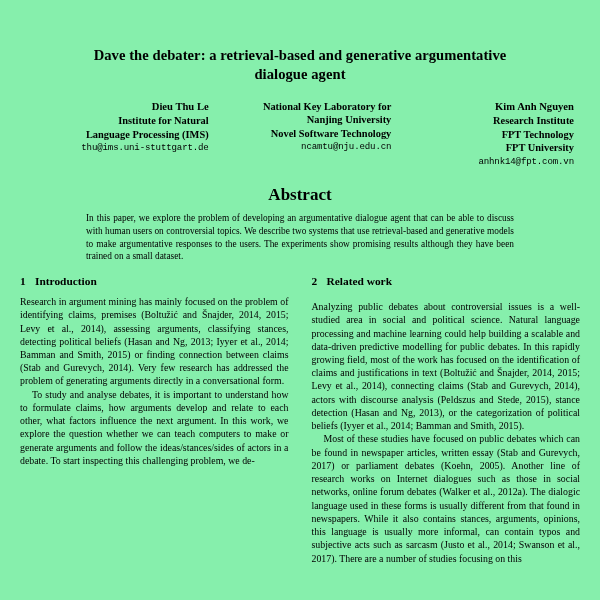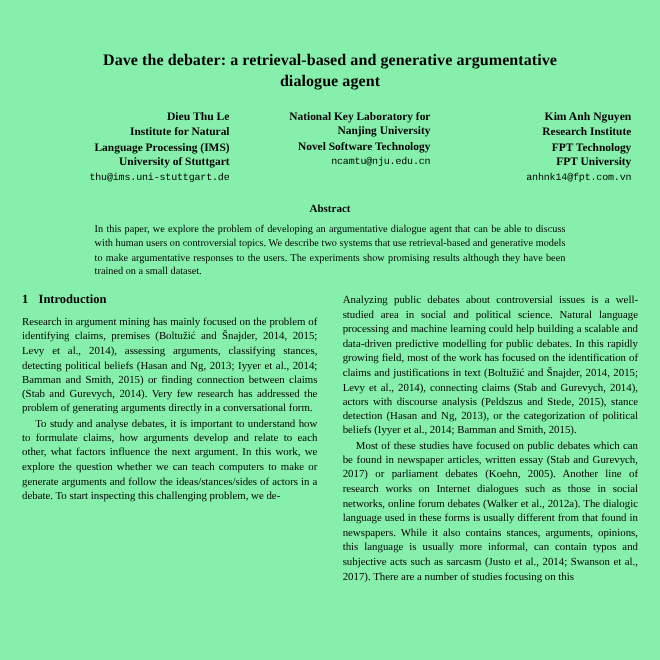--- a/index.html
+++ b/index.html
@@ -65,21 +65,21 @@
   }
 
   
   .abstract-wrap {
     margin-top: 17px;
     padding: 0 60px;
   }
   .abstract-heading {
     text-align: center;
     font-weight: bold;
-    font-size: 10px;
+    font-size: 17px;
     margin-bottom: 7px;
   }
   .abstract-body {
     padding: 0 26px;
     font-size: 9.35px;
     line-height: 1.385;
     text-align: justify;
     text-indent: 0;
     hyphens: none;
   }
@@ -128,21 +128,20 @@
 
 <div class="page">
 
   <h1 class="title">Dave the debater: a retrieval-based and generative argumentative dialogue agent</h1>
 
   <div class="authors">
     <div class="author">
       <span class="author-name">Dieu Thu Le</span>
       <span class="author-affil">Institute for Natural</span>
       <span class="author-affil">Language Processing (IMS)</span>
-      <span class="author-affil">University of Stuttgart</span>
       <span class="author-email">thu@ims.uni-stuttgart.de</span>
     </div>
     <div class="author">
       <span class="author-affil">National Key Laboratory for</span>
       <span class="author-affil">Nanjing University</span>
       <span class="author-affil">Novel Software Technology</span>
       <span class="author-email">ncamtu@nju.edu.cn</span>
     </div>
     <div class="author">
       <span class="author-name">Kim Anh Nguyen</span>
@@ -162,18 +161,21 @@
 
     <div class="col col-left">
       <h2 class="sec-heading">
         <span class="sec-num">1</span><span>Introduction</span>
       </h2>
       <p class="para first-para">Research in argument mining has mainly focused on the problem of identifying claims, premises (Boltužić and Šnajder, 2014, 2015; Levy et al., 2014), assessing arguments, classifying stances, detecting political beliefs (Hasan and Ng, 2013; Iyyer et al., 2014; Bamman and Smith, 2015) or finding connection between claims (Stab and Gurevych, 2014). Very few research has addressed the problem of generating arguments directly in a conversational form.</p>
       <p class="para">To study and analyse debates, it is important to understand how to formulate claims, how arguments develop and relate to each other, what factors influence the next argument. In this work, we explore the question whether we can teach computers to make or generate arguments and follow the ideas/stances/sides of actors in a debate. To start inspecting this challenging problem, we de-</p>
     </div>
 
     <div class="col col-right">
+      <h2 class="sec-heading">
+        <span class="sec-num">2</span><span>Related work</span>
+      </h2>
       <p class="para first-para">Analyzing public debates about controversial issues is a well-studied area in social and political science. Natural language processing and machine learning could help building a scalable and data-driven predictive modelling for public debates. In this rapidly growing field, most of the work has focused on the identification of claims and justifications in text (Boltužić and Šnajder, 2014, 2015; Levy et al., 2014), connecting claims (Stab and Gurevych, 2014), actors with discourse analysis (Peldszus and Stede, 2015), stance detection (Hasan and Ng, 2013), or the categorization of political beliefs (Iyyer et al., 2014; Bamman and Smith, 2015).</p>
       <p class="para">Most of these studies have focused on public debates which can be found in newspaper articles, written essay (Stab and Gurevych, 2017) or parliament debates (Koehn, 2005). Another line of research works on Internet dialogues such as those in social networks, online forum debates (Walker et al., 2012a). The dialogic language used in these forms is usually different from that found in newspapers. While it also contains stances, arguments, opinions, this language is usually more informal, can contain typos and subjective acts such as sarcasm (Justo et al., 2014; Swanson et al., 2017). There are a number of studies focusing on this</p>
     </div>
 
   </div>
 </div>
 
 </body></html>

